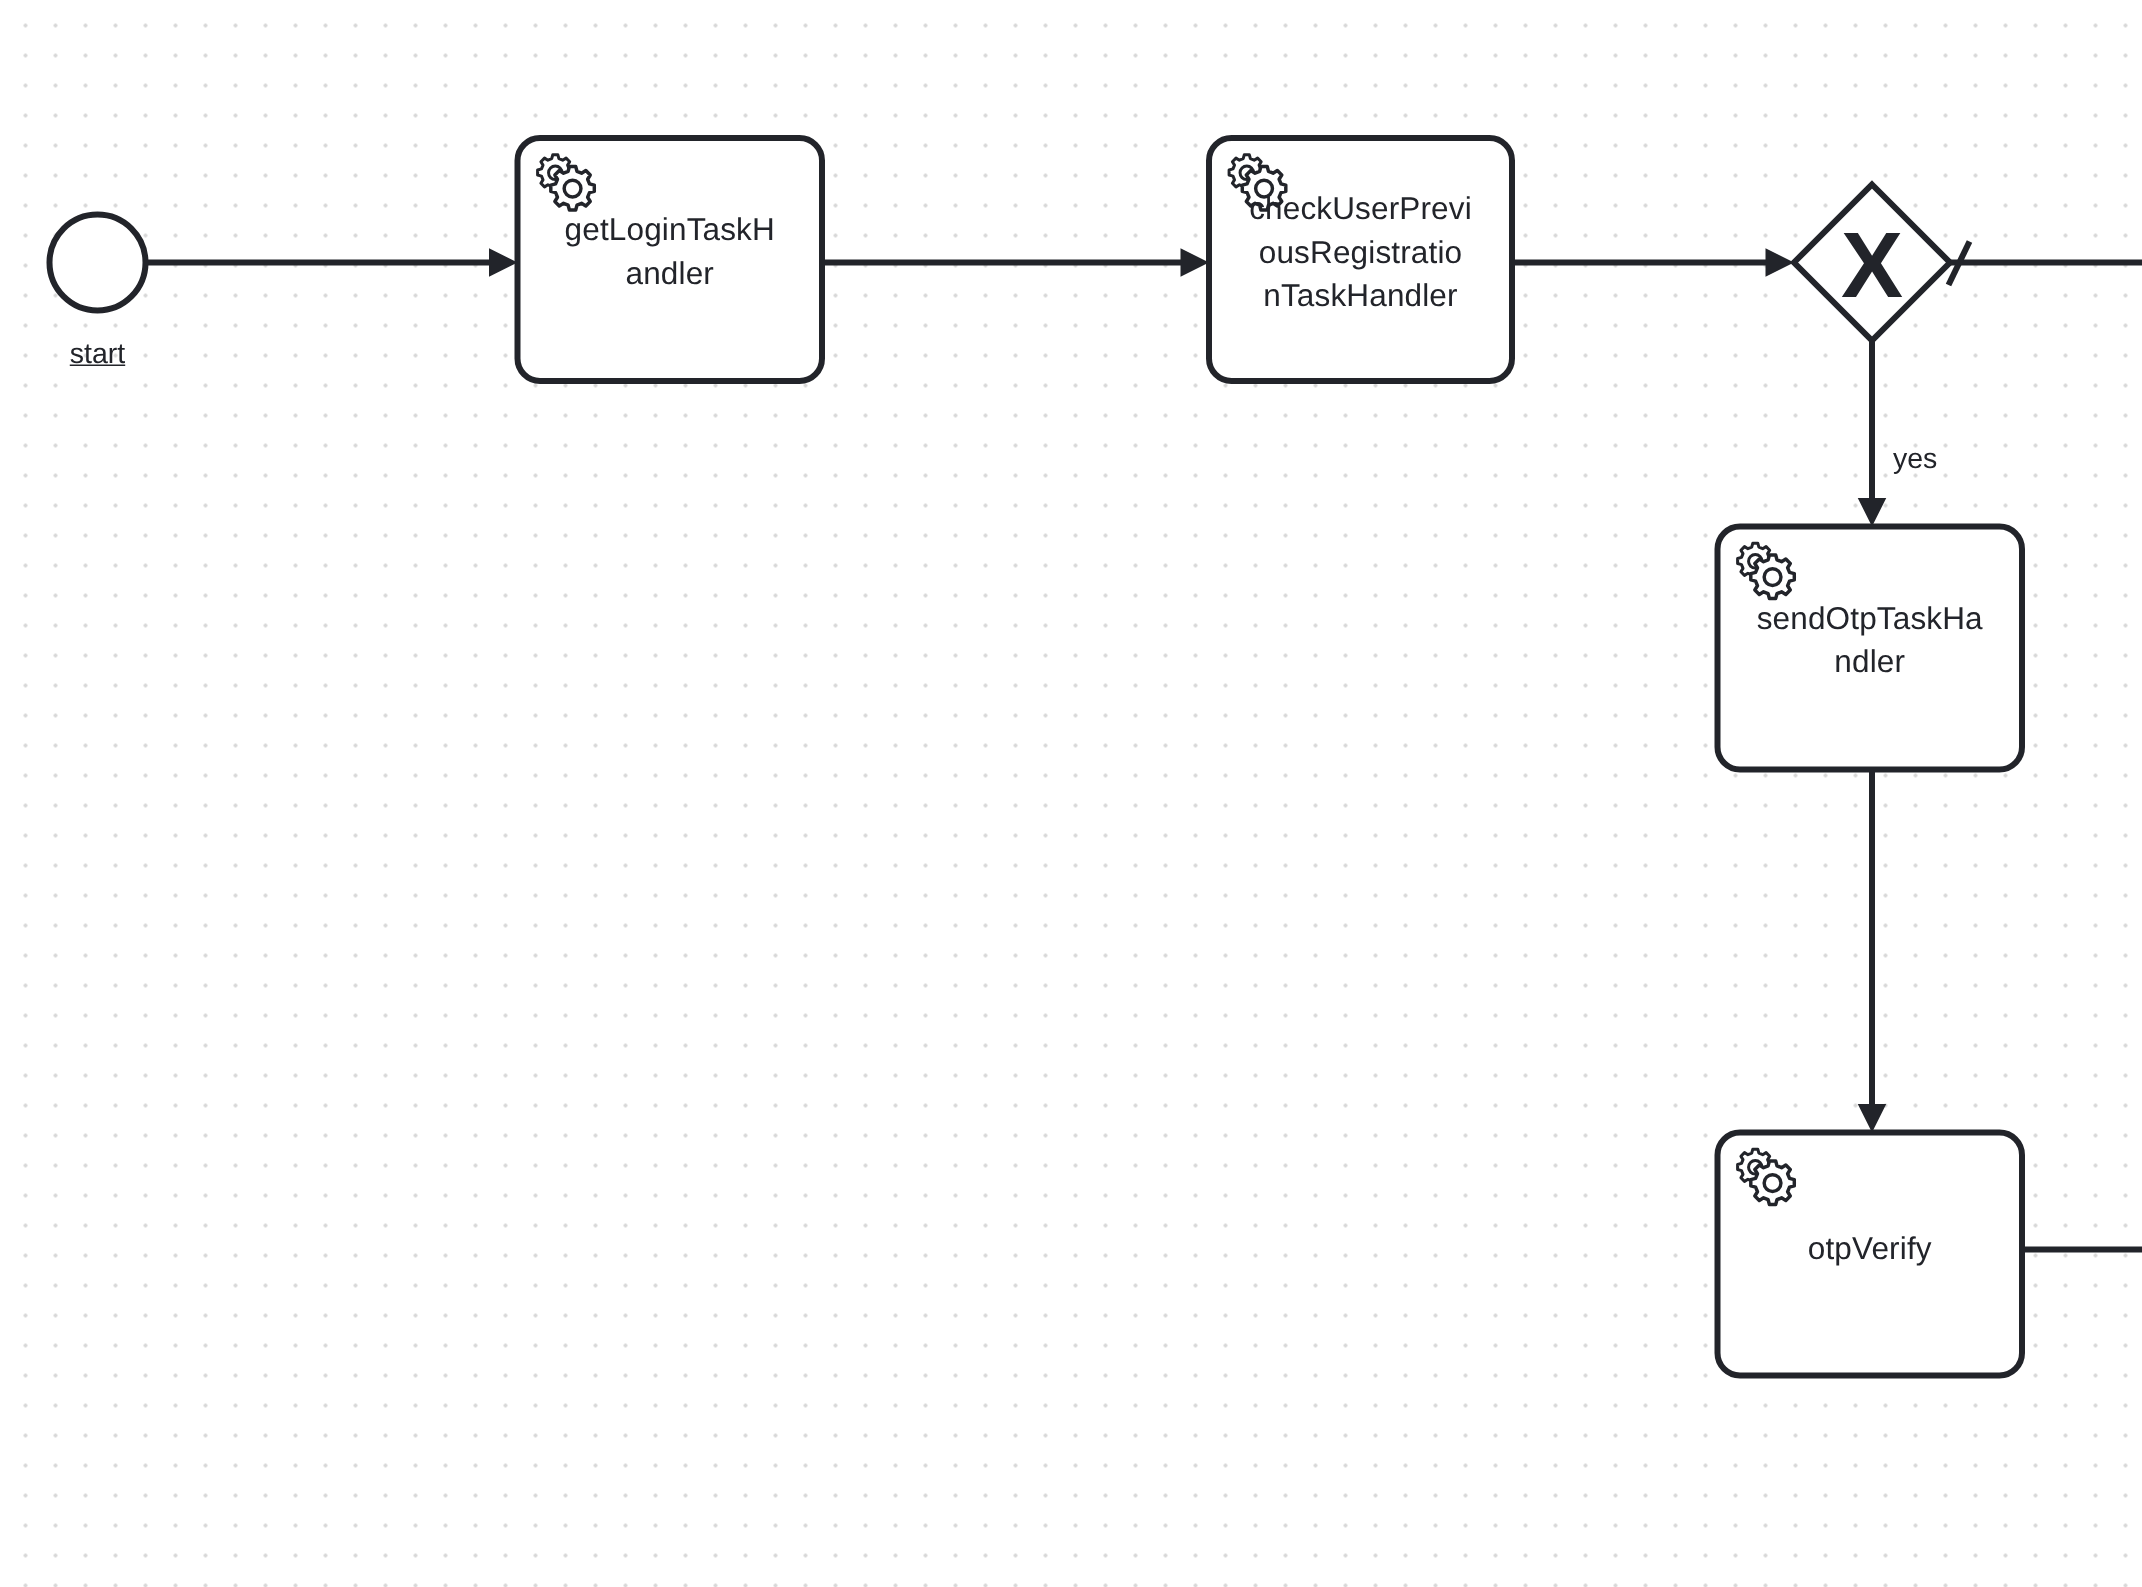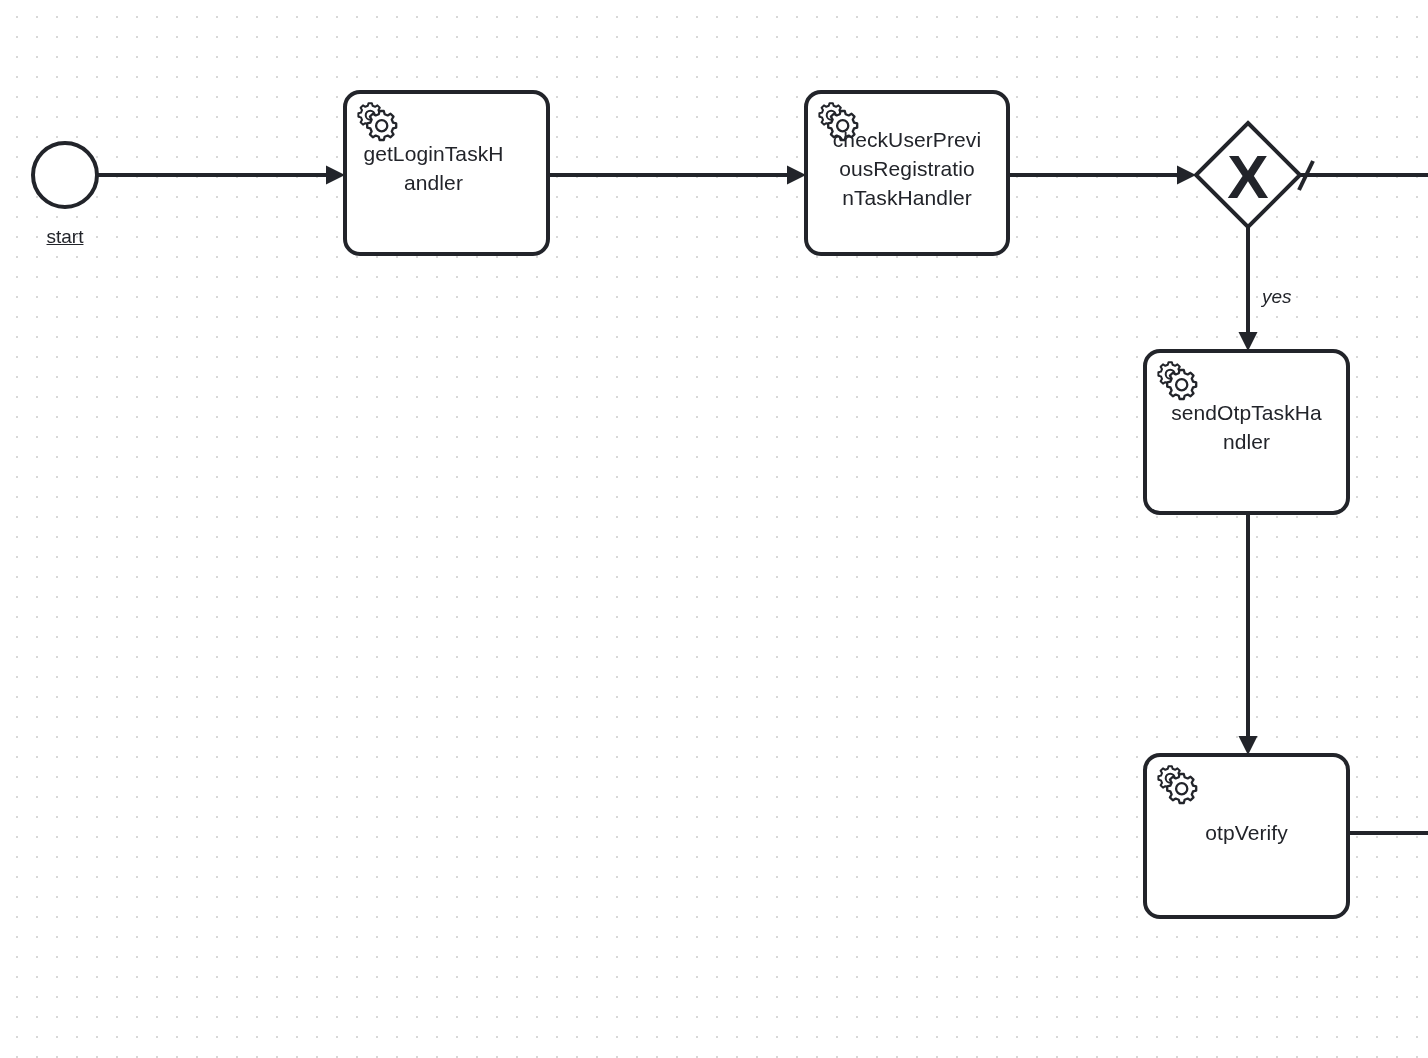--- a/index.html
+++ b/index.html
@@ -158,27 +158,27 @@
     </g>
 
     <g>
       <rect class="shape-stroke" x="1145" y="755" width="203" height="162" rx="15" ry="15"></rect>
       <use href="#gears-glyph" x="1157" y="765"></use>
     </g>
   </svg>
 
   <div class="event-label" style="left:15px; top:226px; width:100px;text-decoration:underline;">start</div>
 
-  <div class="node-label" style="left:336px; top:139px; width:195px;">getLoginTaskH
+  <div class="node-label" style="left:349px; top:139px; width:195px;">getLoginTaskH
 andler</div>
 
   <div class="node-label" style="left:1149px; top:398px; width:195px;">sendOtpTaskHa
 ndler</div>
 
   <div class="node-label" style="left:810px; top:125px; width:194px;">checkUserPrevi
 ousRegistratio
 nTaskHandler</div>
 
   <div class="node-label" style="left:1149px; top:818px; width:195px;">otpVerify</div>
 
-  <div class="flow-label" style="left:1262px; top:286px;font-style:italic;">yes</div>
+  <div class="flow-label" style="left:1262px; top:296px;">yes</div>
 
 </div>
 
 </body></html>

